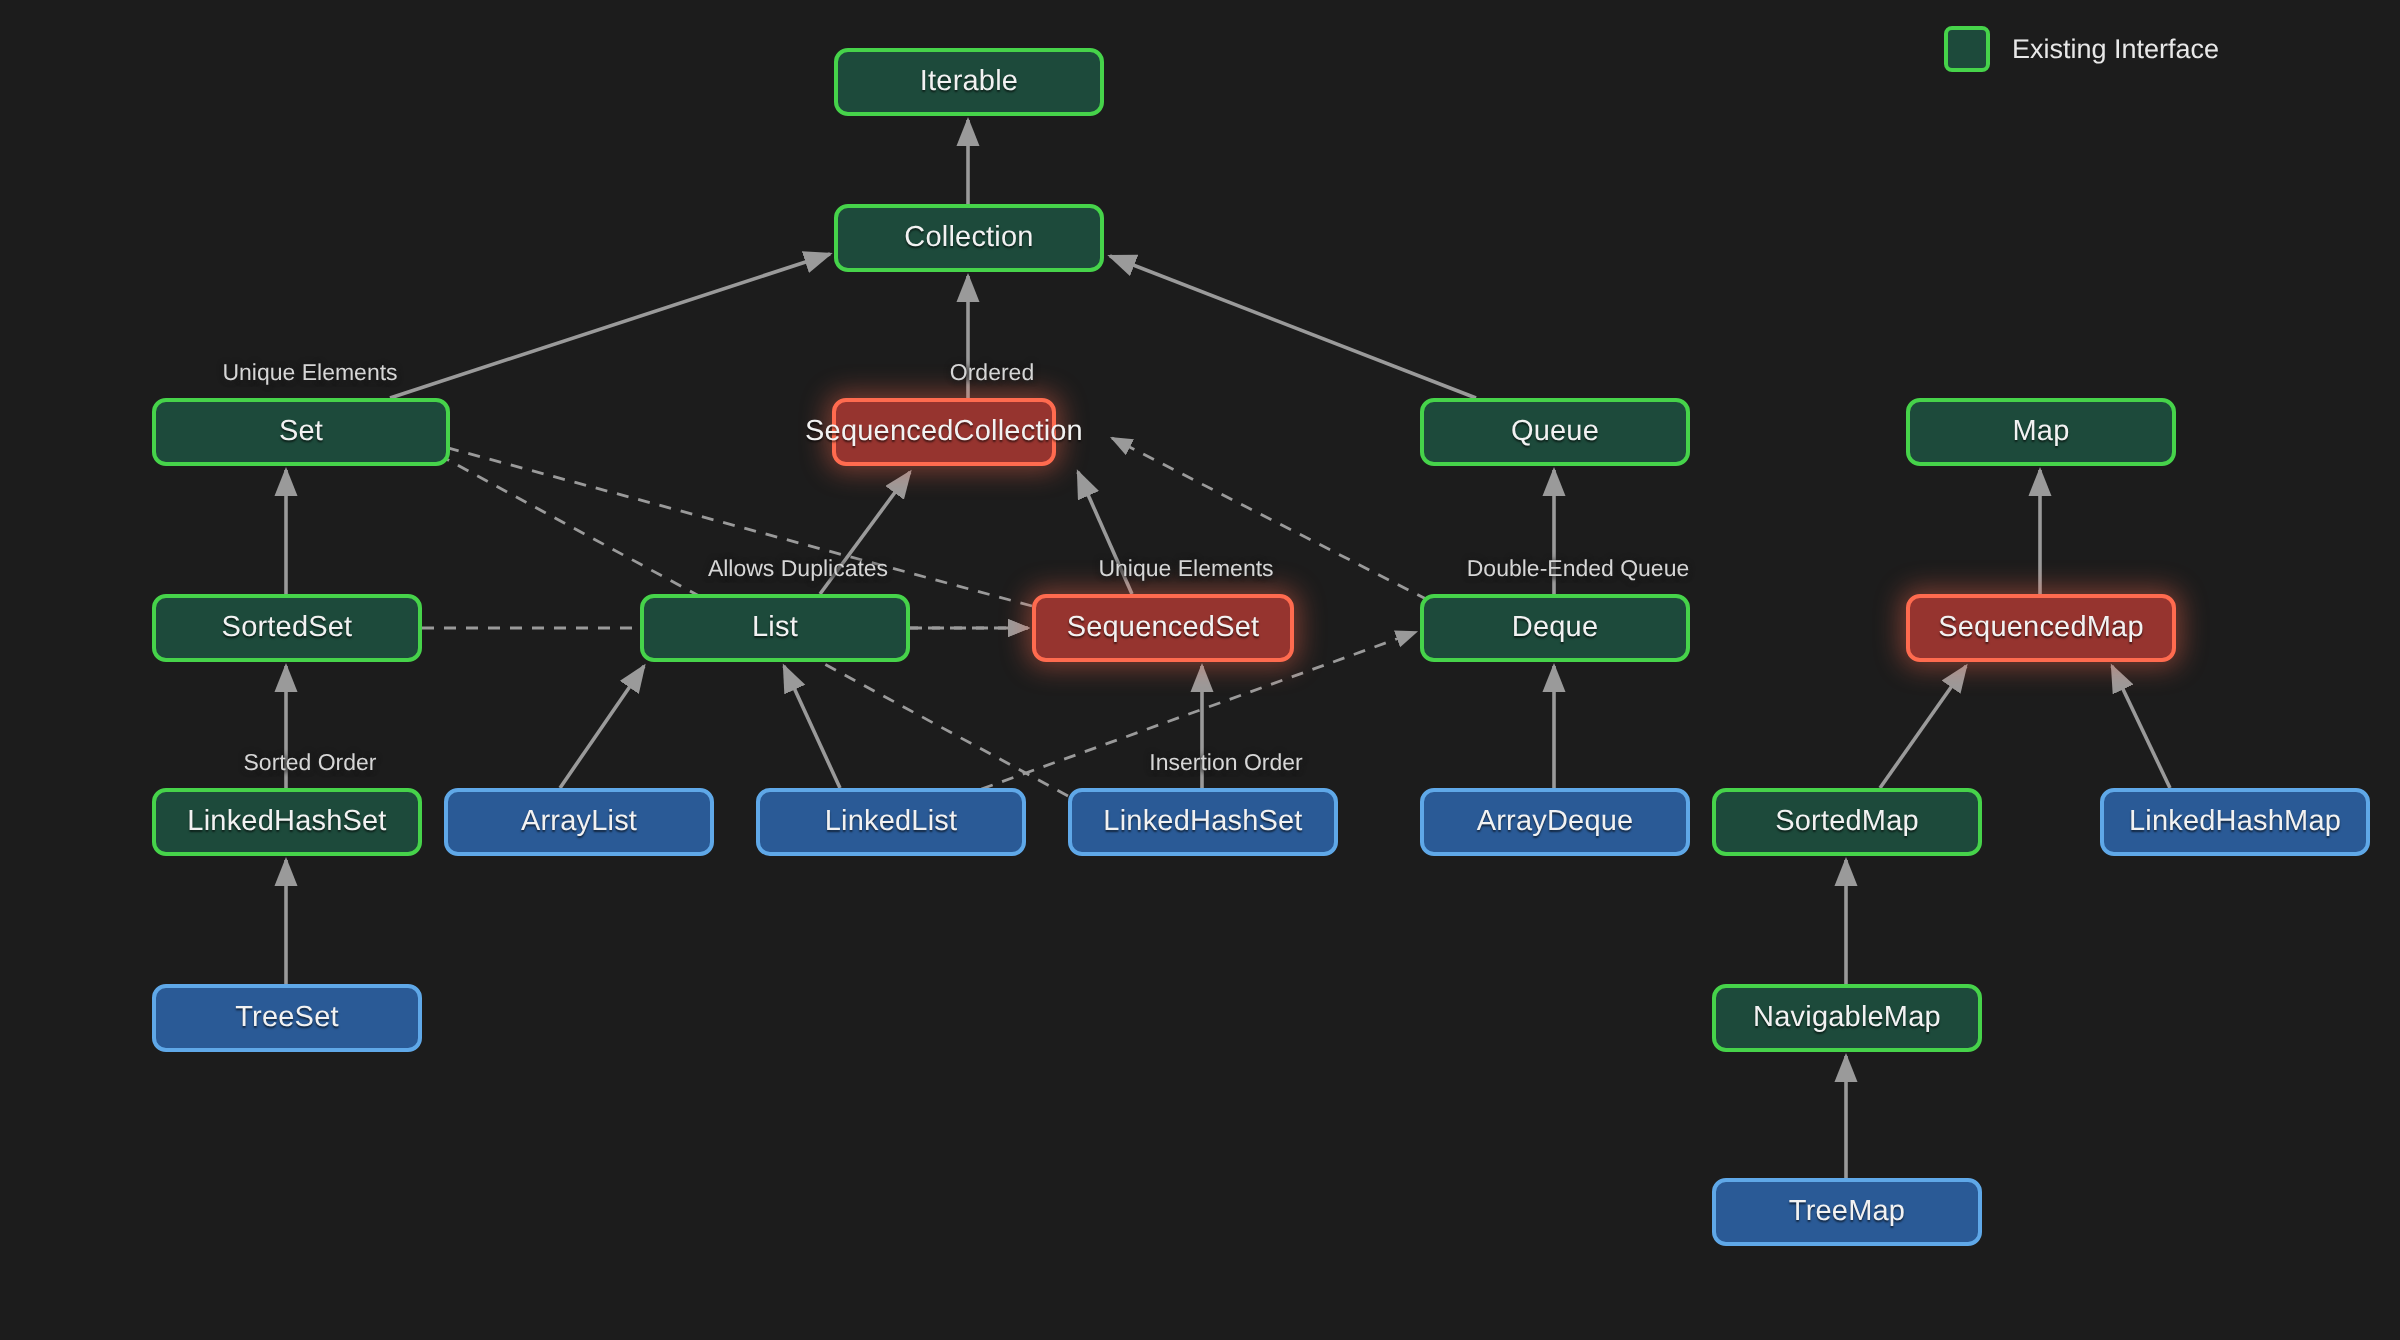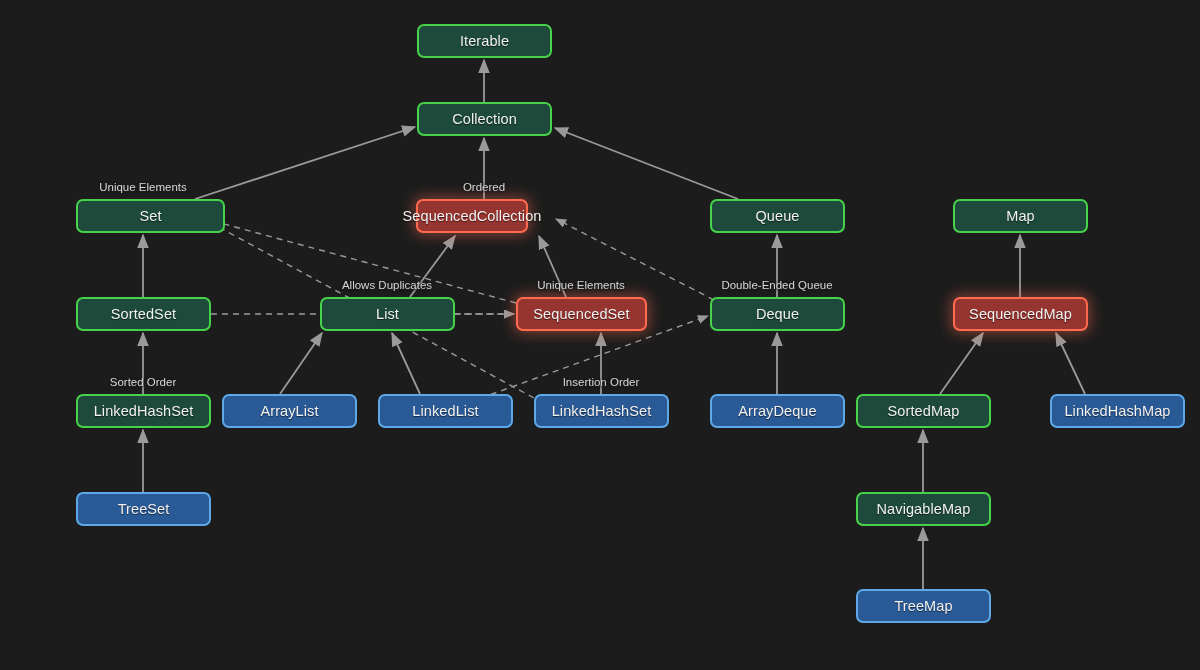--- a/index.html
+++ b/index.html
@@ -21,20 +21,21 @@
   }
   .node.interface{background:#1d4a3b;border-color:#46d34a;}
   .node.impl{background:#2a5a96;border-color:#5fa8e8;}
   .node.jdk21{background:#96342f;border-color:#ff6b4f;
                box-shadow:0 0 13px 3px rgba(255,107,79,.40);}
 
   .edge-label{
     position:absolute;color:#d6d6d6;font-size:11.5px;line-height:1;
     white-space:nowrap;transform:translateX(-50%);
     text-shadow:0 1px 2px #1c1c1c,0 0 3px #1c1c1c;
+    margin-left:12px;
   }
 
   #legend{position:absolute;right:14px;top:10px;width:214px;}
   .legend-row{display:flex;align-items:center;height:29px;}
   .legend-swatch{
     width:23px;height:23px;border-radius:4px;border-width:2px;border-style:solid;
     box-sizing:border-box;margin-right:11px;flex:0 0 auto;
   }
   .legend-swatch.interface{background:#1d4a3b;border-color:#46d34a;}
   .legend-swatch.impl{background:#2a5a96;border-color:#5fa8e8;}
@@ -150,14 +151,18 @@
       <div class="edge-label" style="left: 143px; top: 182px;">Unique Elements</div>
       <div class="edge-label" style="left: 484px; top: 182px; text-align: right;">Ordered</div>
       <div class="edge-label" style="left: 387px; top: 280px;">Allows Duplicates</div>
       <div class="edge-label" style="left: 581px; top: 280px;">Unique Elements</div>
       <div class="edge-label" style="left: 777px; top: 280px;">Double-Ended Queue</div>
       <div class="edge-label" style="left: 143px; top: 377px;">Sorted Order</div>
       <div class="edge-label" style="left: 601px; top: 377px;">Insertion Order</div>
     </div>
 
   <div id="legend">
+      <div class="legend-row">
+        <div class="legend-swatch interface"></div>
+        <div class="legend-label">Existing Interface</div>
+      </div>
     </div>
 </div>
 
 </body></html>

